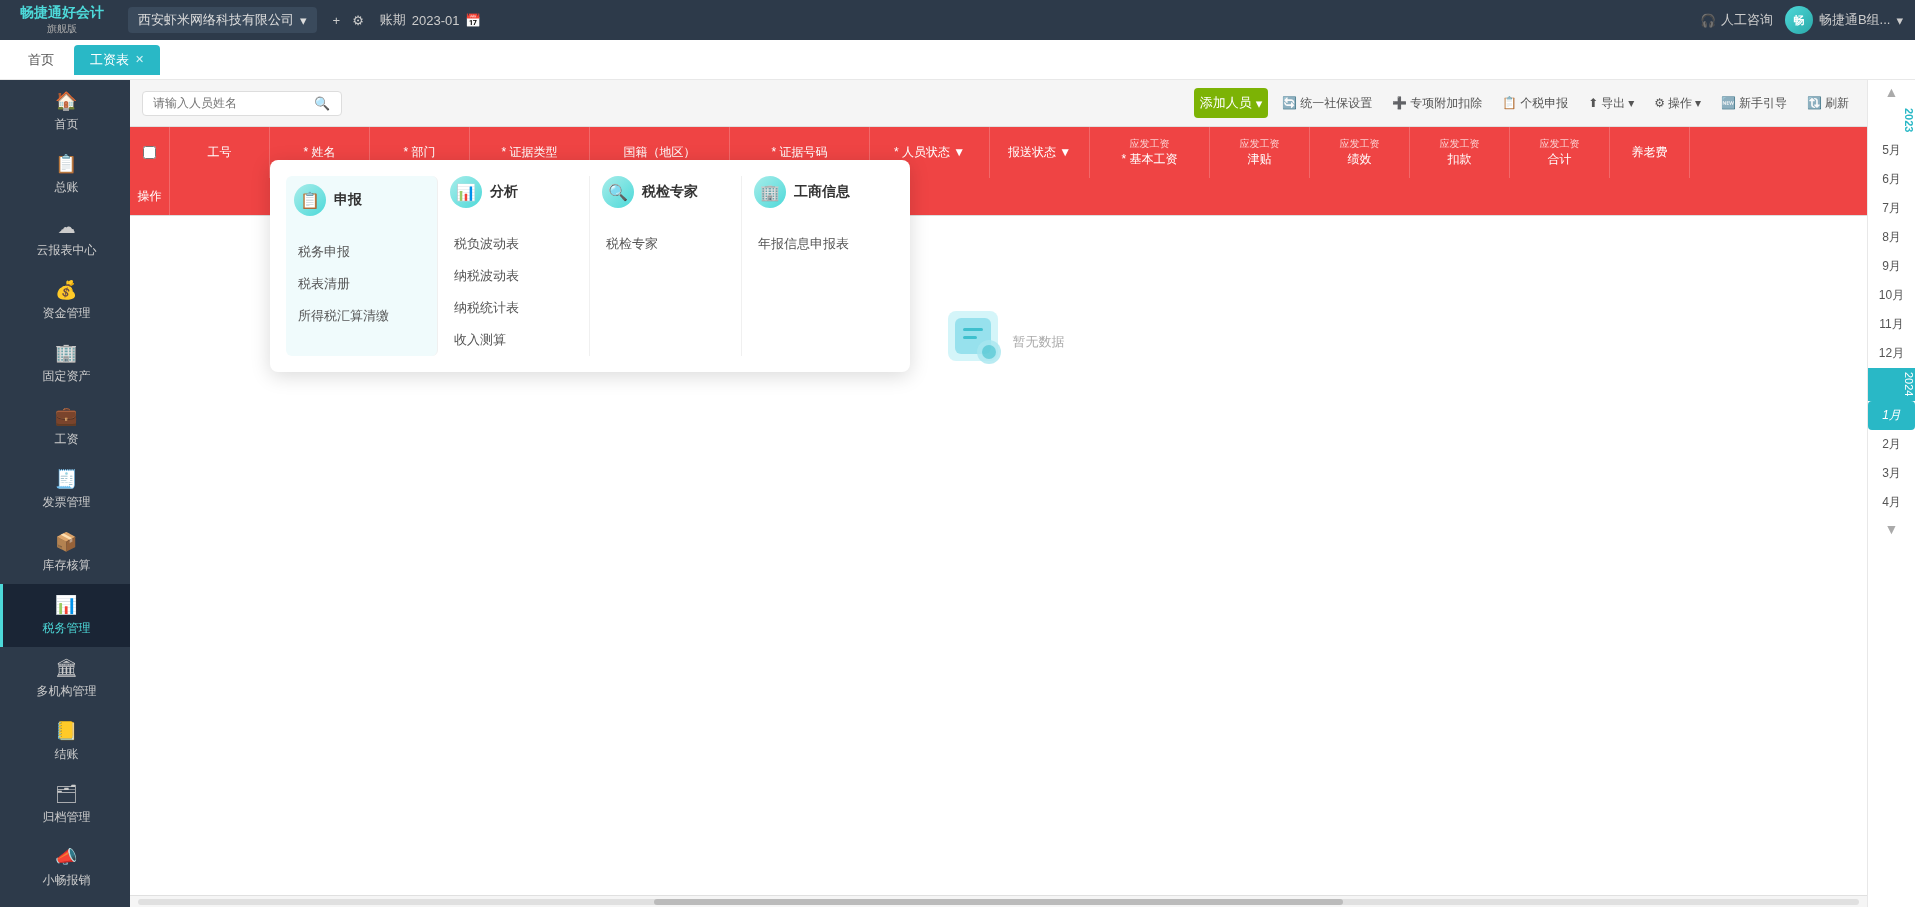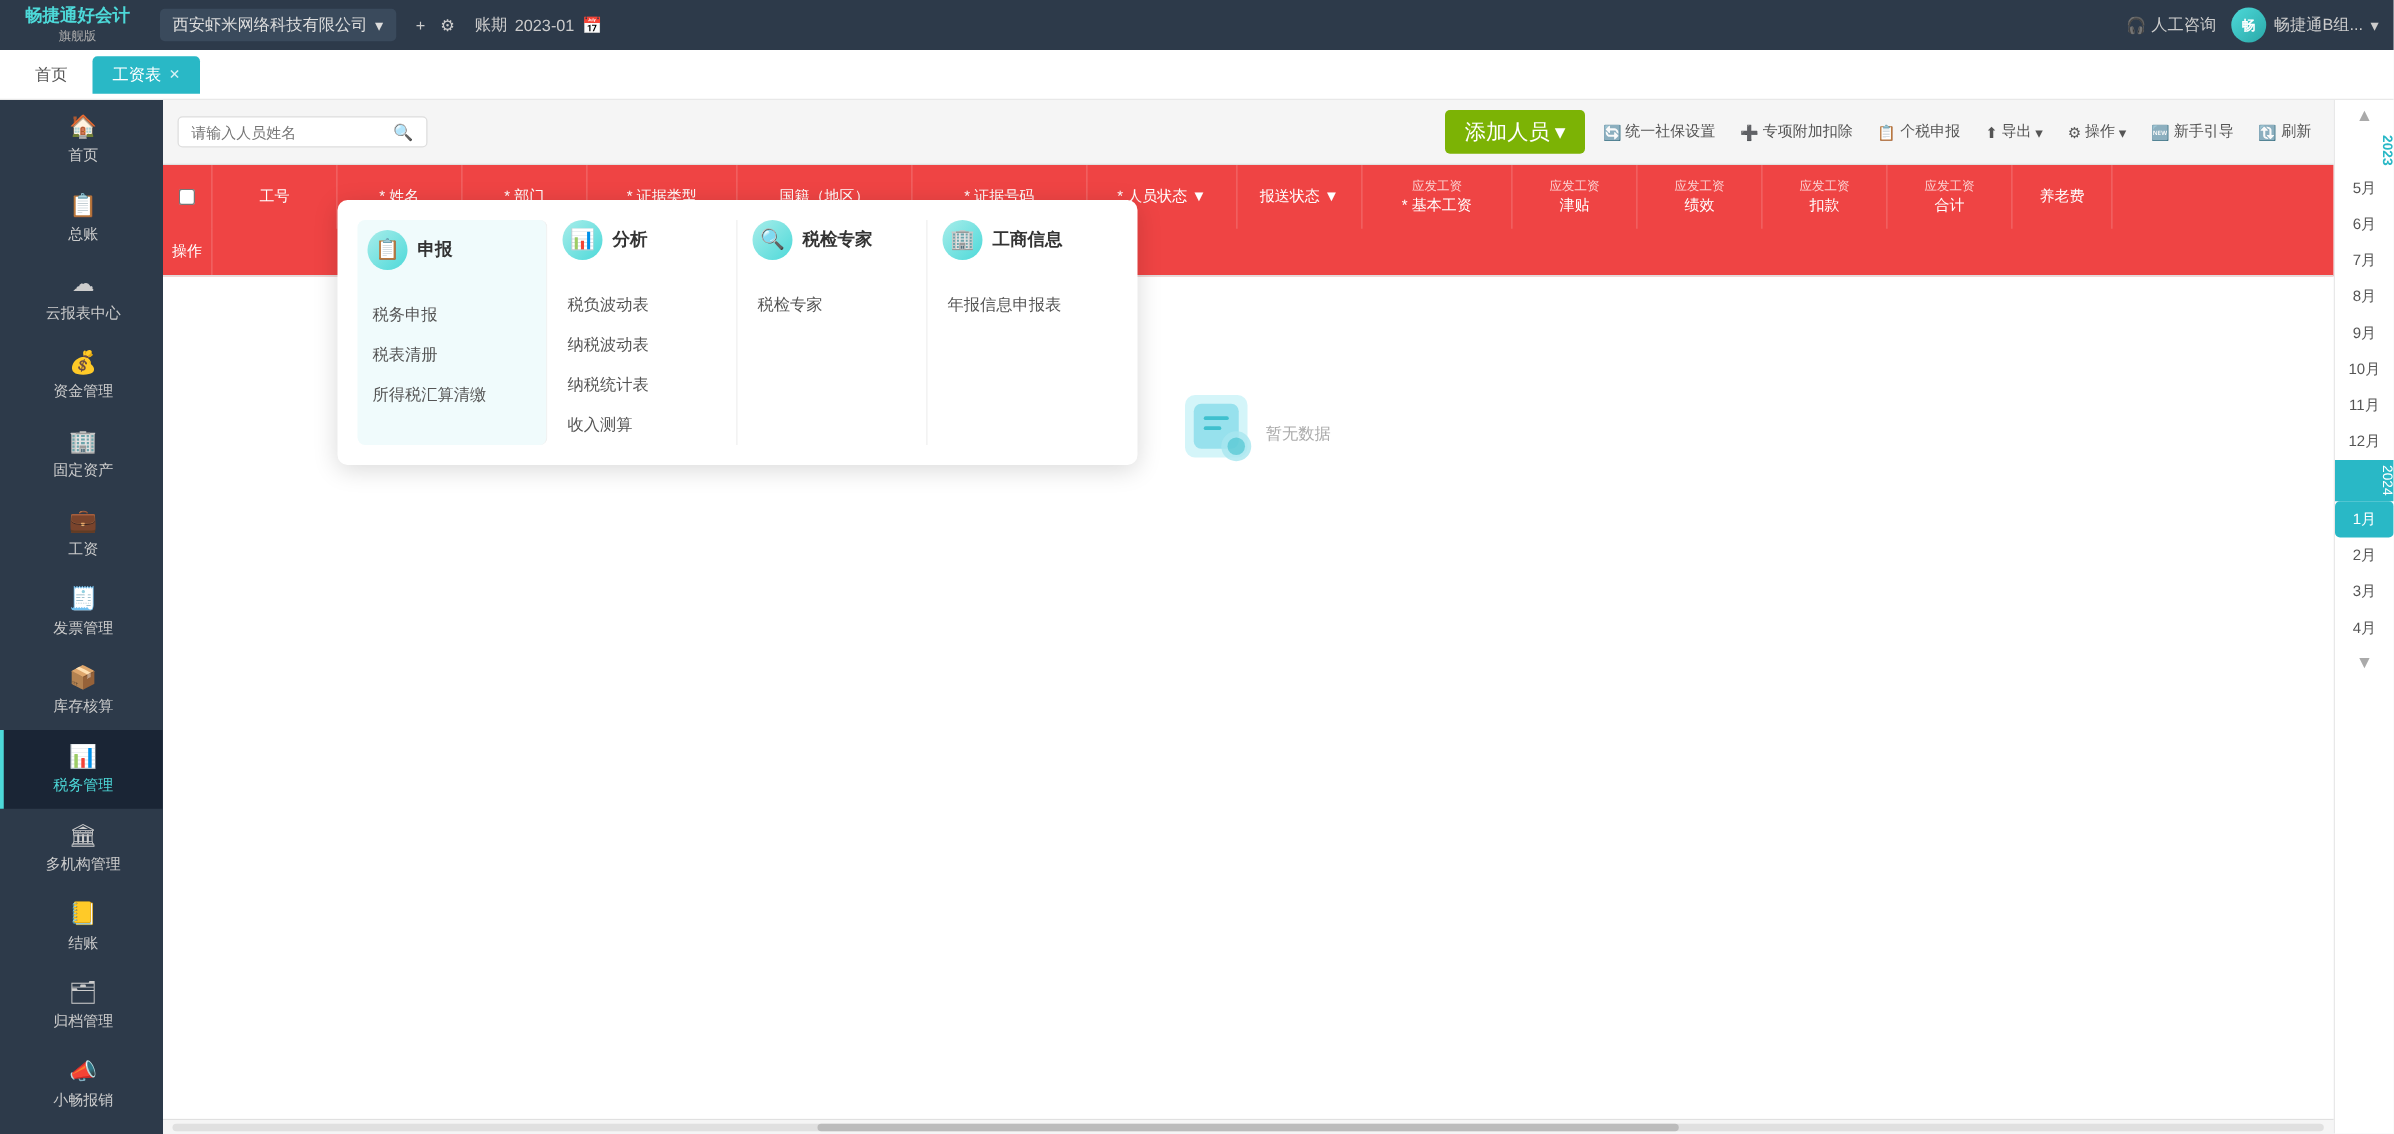--- a/index.html
+++ b/index.html
@@ -103,21 +103,21 @@
       display: flex; align-items: center; gap: 6px;
       background: #fff; border: 1px solid #ddd; border-radius: 4px;
       padding: 4px 10px; width: 200px;
     }
     .search-input input {
       border: none; outline: none; font-size: 12px; width: 100%; color: #999;
     }
     .toolbar-spacer { flex: 1; }
     .btn-add {
       background: #7cb305; color: #fff; border: none; border-radius: 4px;
-      padding: 6px 16px; cursor: pointer; font-size: 17px;
+      padding: 6px 6px; cursor: pointer; font-size: 13px;
       display: flex; align-items: center; gap: 4px;
     }
     .btn-tool {
       background: none; border: none; cursor: pointer; font-size: 12px;
       color: #555; display: flex; align-items: center; gap: 3px; padding: 4px 6px;
     }
 
     
     .table-container {
       background: #fff; flex: 1; overflow: auto; position: relative;
@@ -178,21 +178,21 @@
     .right-panel {
       width: 48px; background: #fff; border-left: 1px solid #e8e8e8;
       display: flex; flex-direction: column; align-items: center;
       font-size: 12px; overflow-y: auto; flex-shrink: 0;
     }
     .month-item {
       width: 100%; text-align: center; padding: 6px 2px;
       cursor: pointer; color: #555; font-size: 12px;
     }
     .month-item.active {
-      background: #29b8c6; color: #fff; border-radius: 4px;
+      background: #29b8c6; color: #fff; border-radius: 4px; font-style: italic;
     }
     .month-item.current-year-label {
       background: #29b8c6; color: #fff; font-size: 11px; padding: 3px 2px;
     }
     .right-panel-arrow {
       cursor: pointer; padding: 4px; color: #aaa; font-size: 14px;
     }
 
     .scrollbar-area {
       height: 12px; background: #f5f5f5; border-top: 1px solid #e0e0e0;

